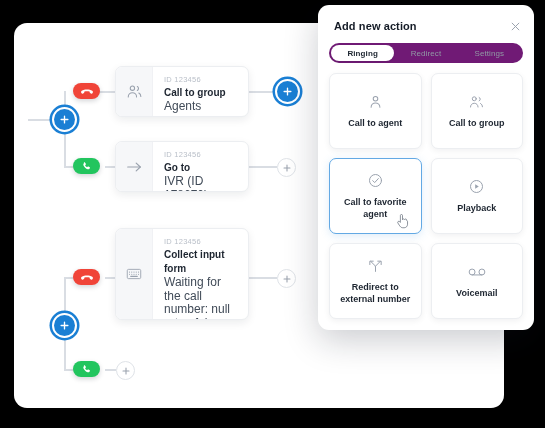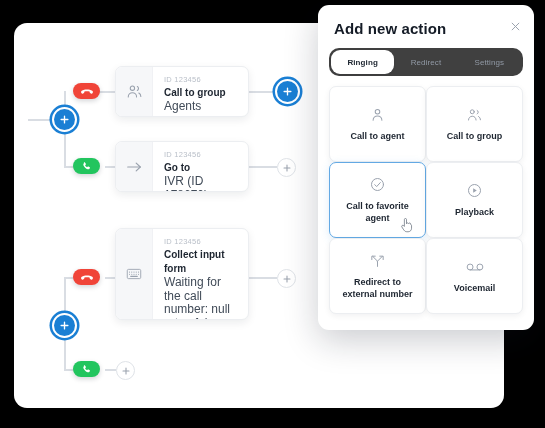--- a/index.html
+++ b/index.html
@@ -91,51 +91,52 @@
     width:216px; height:325px;
     background:#ffffff;
     border-radius:11px;
     box-shadow:0 10px 34px rgba(16,24,40,.22);
     z-index:20;
   }
   #panel-head{
     position:relative;
     padding:15px 16px 0 16px;
   }
-  #panel-title{font-size:15px;font-weight:bold;color:#141b26;letter-spacing:.1px;}
+  #panel-title{font-size:11px;font-weight:bold;color:#141b26;letter-spacing:.1px;}
   #panel-close{
     position:absolute;right:11px;top:13px;
     width:16px;height:16px;
     display:flex;align-items:center;justify-content:center;
     color:#98a0ac;font-size:13px;line-height:0;
   }
 
   
   #tabs{
     margin:11px 11px 0 11px;
-    height:28px;
-    background:#404040;
+    height:20px;
+    background:#701a75;
     border-radius:10px;
     display:flex;
     padding:2px;
     box-sizing:border-box;
   }
   .tab{
     flex:1;
     display:flex;align-items:center;justify-content:center;
     font-size:8px;color:#9199a5;border-radius:9px;
     letter-spacing:.1px;
   }
   .tab.active{background:#fff;color:#1d2530;font-weight:bold;box-shadow:0 1px 2px rgba(16,24,40,.10);}
 
   
   #grid{
     margin:10px 11px 0 11px;
     display:grid;
     grid-template-columns:1fr 1fr;
+    gap:9px;
   }
   .acard{
     height:76px;
     background:#fff;
     border:1px solid #eceef1;
     border-radius:7px;
     box-shadow:0 2px 6px rgba(16,24,40,.06);
     display:flex;flex-direction:column;
     align-items:center;justify-content:center;
     position:relative;

